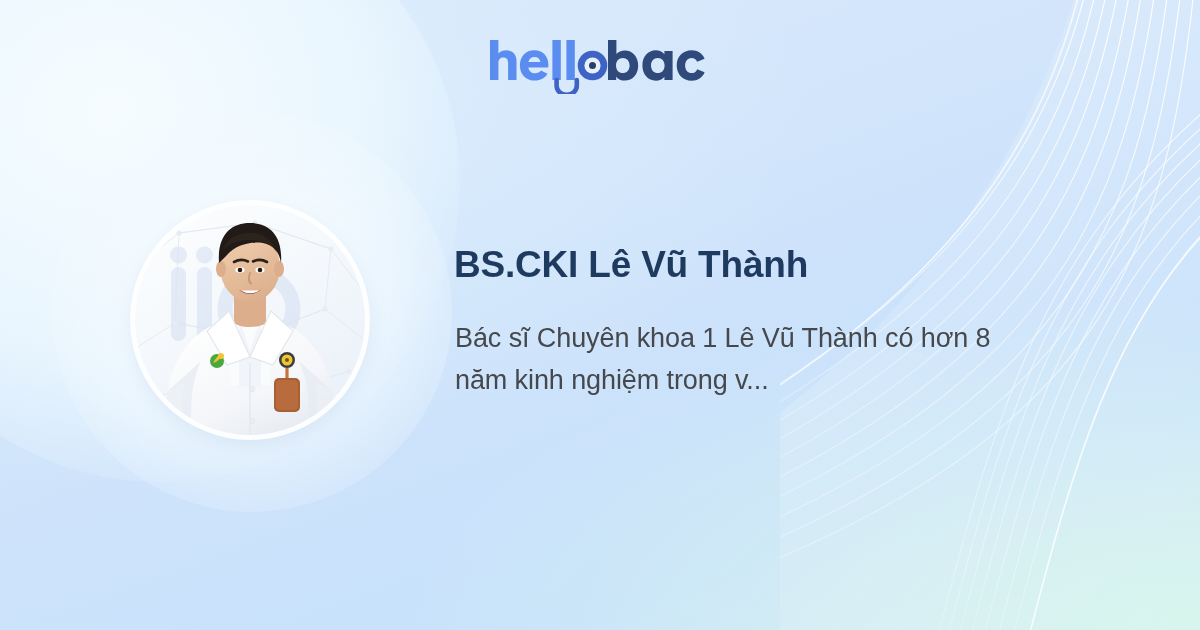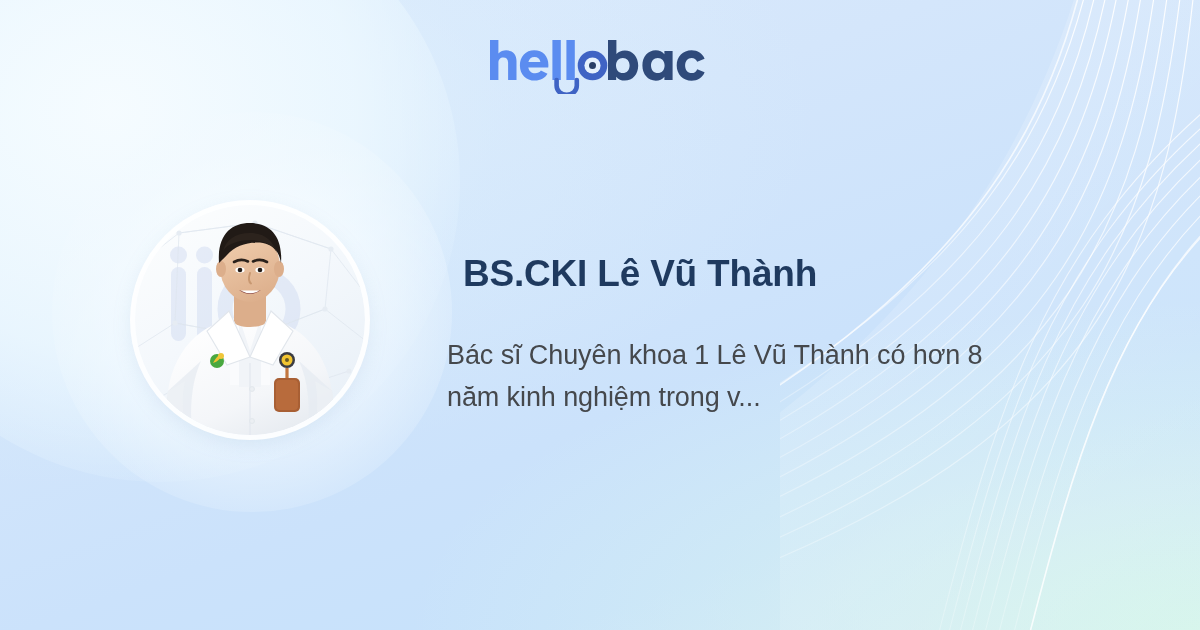--- a/index.html
+++ b/index.html
@@ -85,29 +85,29 @@
   #avatar svg { display: block; }
 
   
   #text-block {
     position: absolute;
     left: 447px;
     top: 236px;
     width: 580px;
   }
   #doctor-name {
-    margin: 16px;
+    margin: 7px;
     font-size: 37px;
     line-height: 44px;
     font-weight: bold;
     color: #1f3a5f;
     letter-spacing: -0.2px;
   }
   #doctor-desc {
-    margin: 0;
+    margin: 8px;
     padding-top: 22px;
     font-size: 27px;
     line-height: 42px;
     font-weight: normal;
     color: #45484c;
     letter-spacing: -0.1px;
   }
 </style>
 </head>
 <body>

